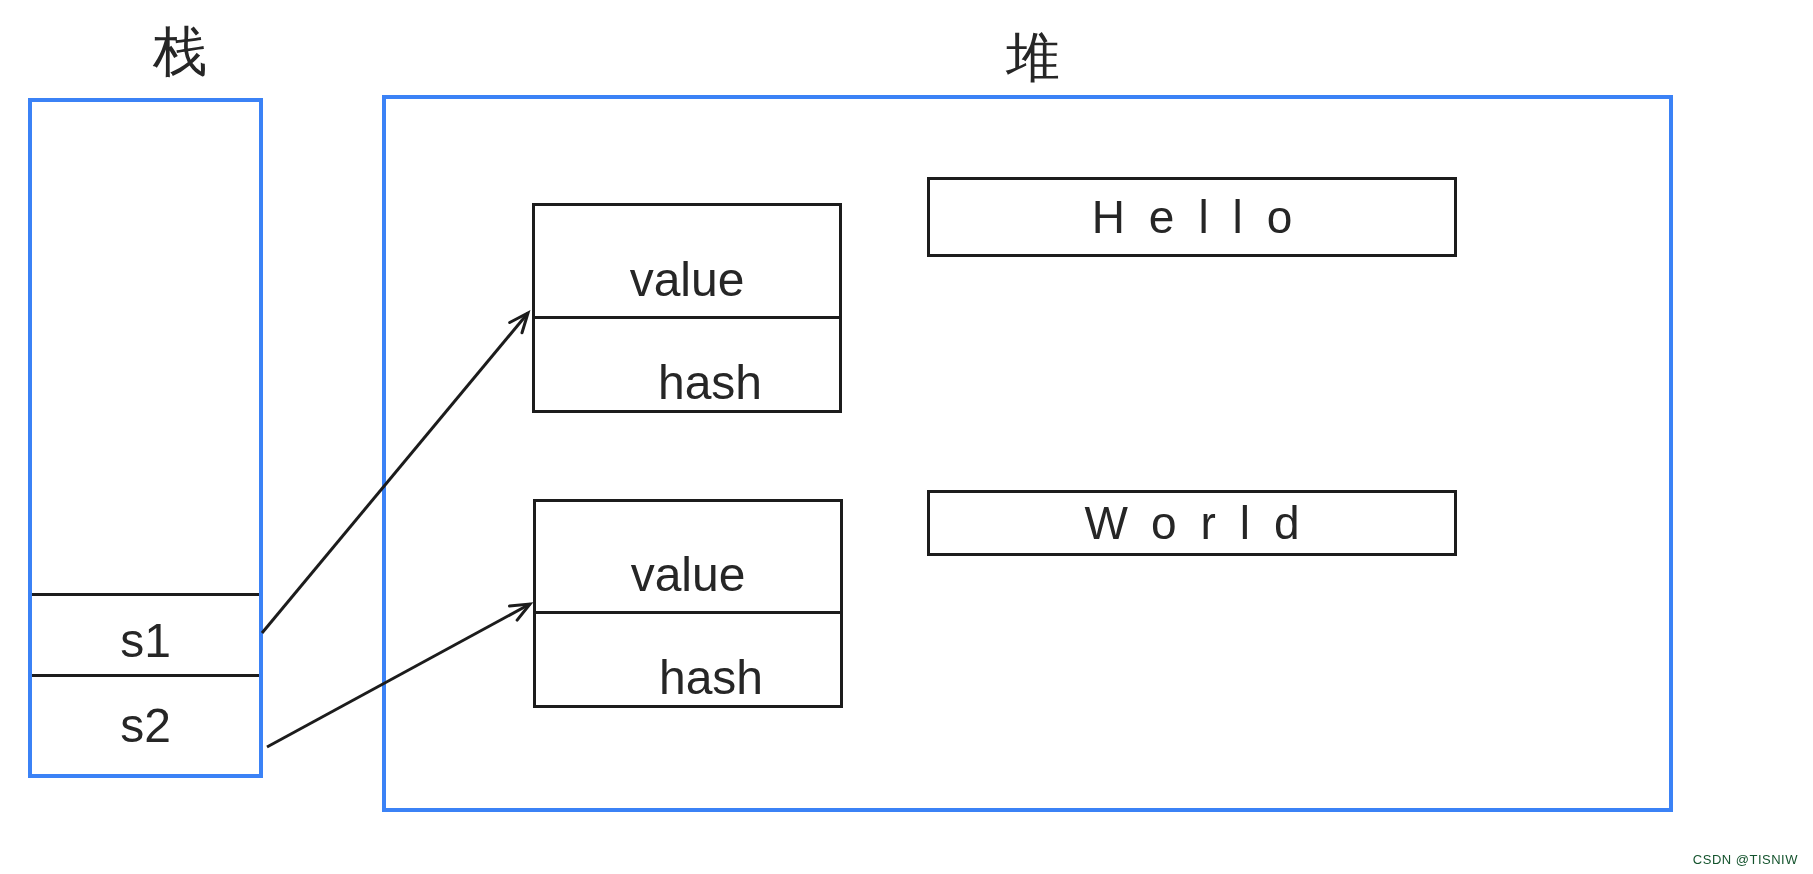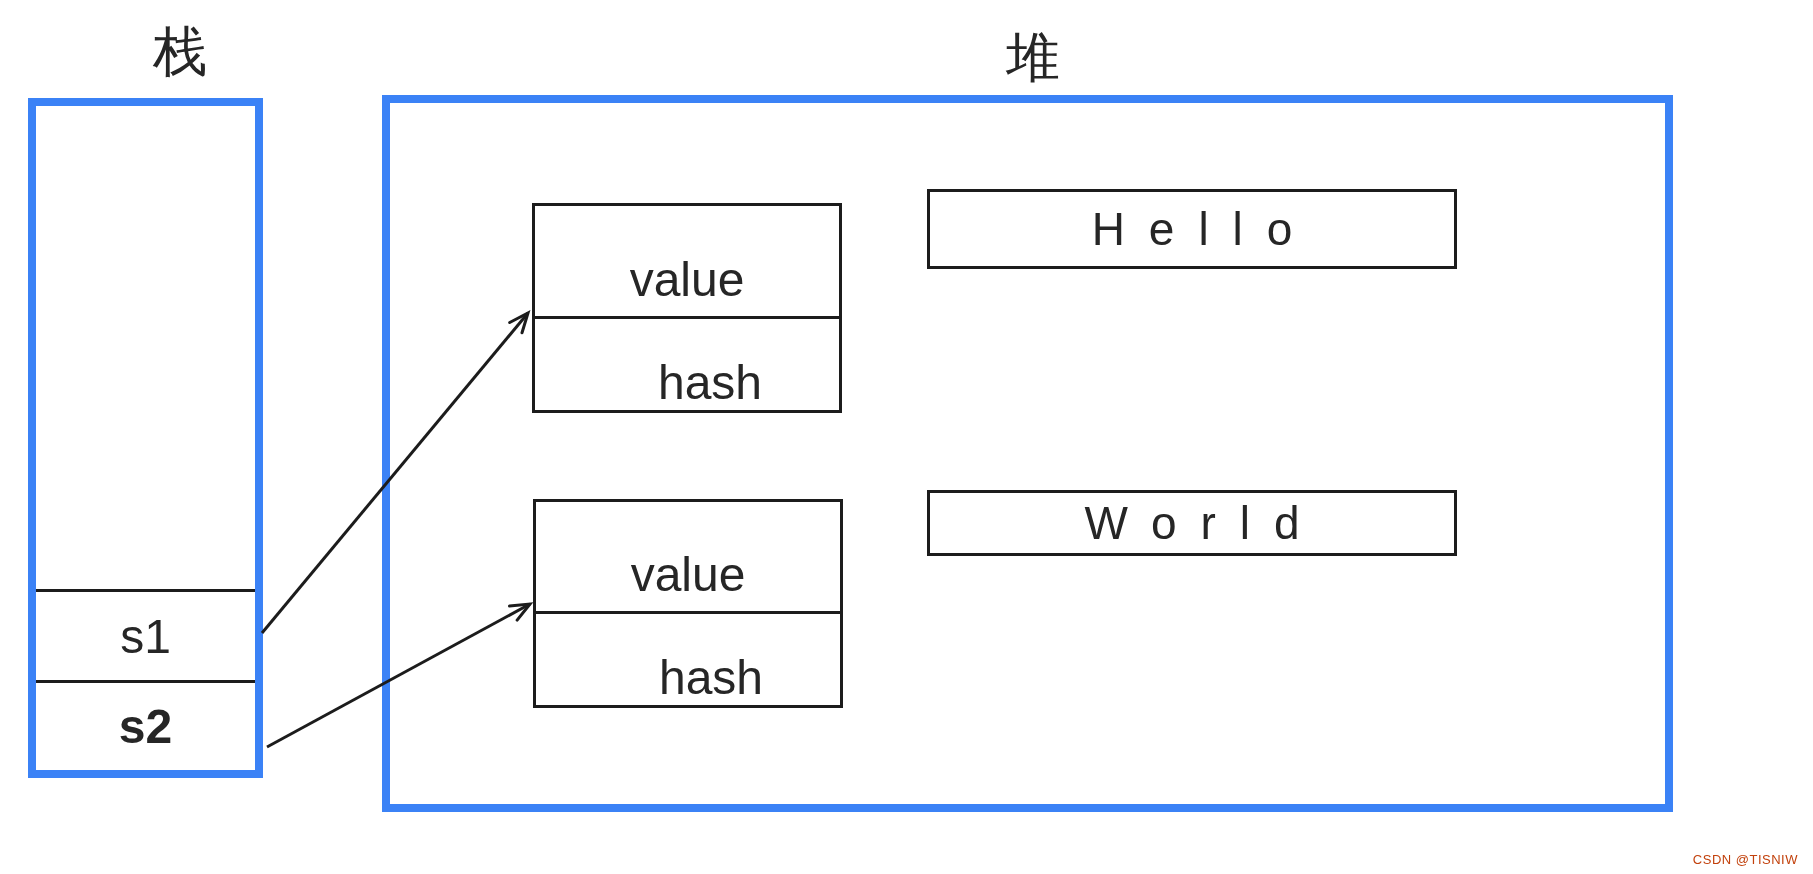--- a/index.html
+++ b/index.html
@@ -22,21 +22,21 @@
     position: absolute;
     font-size: 54px;
     line-height: 1;
     color: #262626;
     text-align: center;
   }
 
   
   .region-box {
     position: absolute;
-    border: 8px solid #3b82f6;
+    border: 4px solid #3b82f6;
     background: #ffffff;
     box-sizing: border-box;
   }
 
   
   .stack-slot {
     position: absolute;
     left: 0;
     right: 0;
     border-top: 3px solid #1c1c1c;
@@ -95,54 +95,54 @@
     pointer-events: none;
   }
 
   
   .watermark {
     position: absolute;
     right: 15px;
     bottom: 7px;
     font-size: 13px;
     letter-spacing: 0.5px;
-    color: #c2410c;
+    color: #14532d;
   }
 </style>
 </head>
 <body>
 
 <div id="canvas">
 
   <div class="region-title" style="left:80px; top:24px; width:200px;">栈</div>
 
   <div class="region-title" style="left:933px; top:30px; width:200px;">堆</div>
 
   <div class="region-box" style="left:28px; top:98px; width:235px; height:680px;">
     <div class="stack-slot" style="bottom:90px; height:91px;">
       <span>s1</span>
     </div>
-    <div class="stack-slot" style="bottom:0; height:90px;font-weight:bold;">
+    <div class="stack-slot" style="bottom:0; height:100px;">
       <span>s2</span>
     </div>
   </div>
 
   <div class="region-box" style="left:382px; top:95px; width:1291px; height:717px;"></div>
 
   <div class="object-box" style="left:532px; top:203px; width:310px; height:210px;">
     <div class="object-cell top">value</div>
     <div class="object-cell bottom">hash</div>
   </div>
 
   <div class="object-box" style="left:533px; top:499px; width:310px; height:209px;">
     <div class="object-cell top">value</div>
     <div class="object-cell bottom">hash</div>
   </div>
 
-  <div class="literal-box" style="left:927px; top:189px; width:530px; height:80px;">Hello</div>
+  <div class="literal-box" style="left:927px; top:177px; width:530px; height:80px;">Hello</div>
 
   <div class="literal-box" style="left:927px; top:490px; width:530px; height:66px;">World</div>
 
   <svg id="arrows" width="1813" height="874" viewBox="0 0 1813 874">
     <defs>
       <marker id="arrowhead" markerUnits="userSpaceOnUse" markerWidth="28" markerHeight="28" refX="23" refY="14" orient="auto">
         <path d="M4,6 L23,14 L4,22" fill="none" stroke="#1c1c1c" stroke-width="3" stroke-linecap="round" stroke-linejoin="miter"></path>
       </marker>
     </defs>
     <line x1="262" y1="633" x2="528" y2="313" stroke="#1c1c1c" stroke-width="3" marker-end="url(#arrowhead)"></line>

